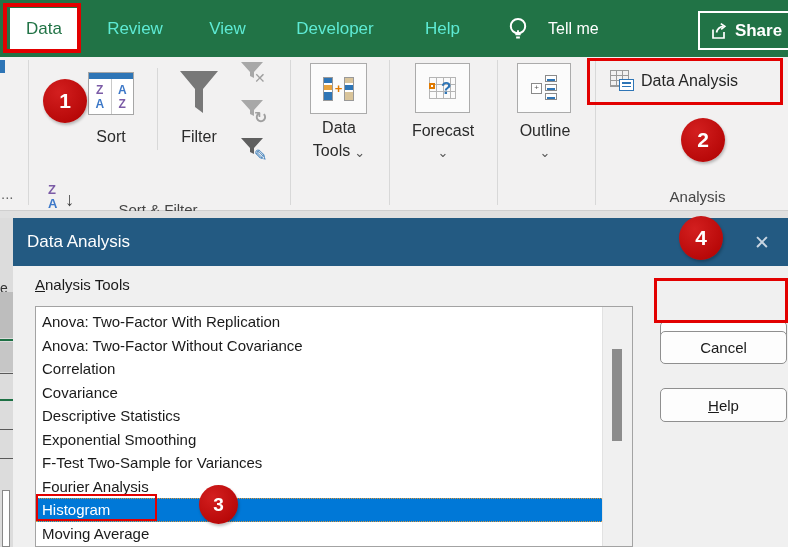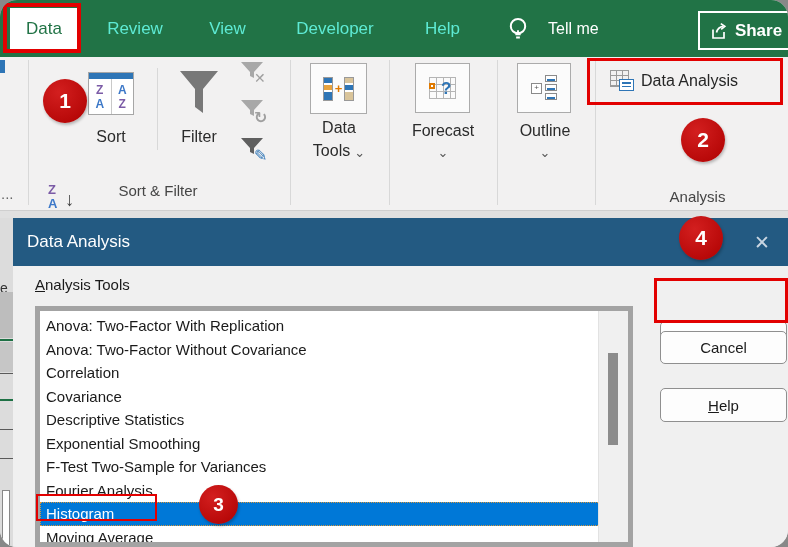--- a/index.html
+++ b/index.html
@@ -1,20 +1,19 @@
 <!DOCTYPE html>
 <html><head>
 <meta charset="utf-8">
 <style>
   html,body{margin:0;padding:0;background:#888;}
   #screen{
     position:relative;width:788px;height:547px;overflow:hidden;
     font-family:"Liberation Sans","DejaVu Sans",sans-serif;
     background:#E3E3E3;
-    border-radius:17px;
     -webkit-font-smoothing:antialiased;
   }
   .abs{position:absolute;}
   
   .tabbar{left:0;top:0;width:788px;height:57px;background:#217346;}
   .tab{top:8px;height:42px;display:flex;align-items:center;justify-content:center;
        color:#5eead4;font-size:17px;cursor:default;}
   .tab.active{background:#fff;color:#217346;}
   .tellme{display:flex;align-items:center;color:#fff;font-size:16px;}
   .share-btn{left:698px;top:11px;width:95px;height:39px;border:2px solid #fff;
@@ -75,21 +74,21 @@
   .lm-line{position:absolute;left:0;width:13px;height:1px;background:#5a5a5a;}
   .lm-green{background:#1E7145;height:2px;}
   
   .dialog{left:13px;top:218px;width:775px;height:329px;background:#F0F0F0;}
   .dlg-title{position:absolute;left:0;top:0;width:775px;height:48px;background:#235A82;
     display:flex;align-items:center;color:#fff;font-size:17px;padding-left:14px;box-sizing:border-box;}
   .dlg-close{position:absolute;right:18px;top:0;height:48px;display:flex;align-items:center;
     color:#C9D6E2;font-size:19px;}
   .tools-label{position:absolute;left:22px;top:58px;font-size:15px;color:#1a1a1a;}
   .listbox{position:absolute;left:22px;top:88px;width:598px;height:241px;background:#fff;
-    border:5px solid #a3a3a3;box-sizing:border-box;overflow:hidden;}
+    border:1px solid #a3a3a3;box-sizing:border-box;overflow:hidden;}
   .listinner{position:absolute;left:0;top:3px;width:568px;}
   .list-row{height:23.5px;line-height:23.5px;font-size:15px;color:#1a1a1a;padding-left:6px;white-space:nowrap;}
   .list-row.selected{background:#0078D7;color:#fff;outline:1px dotted #D8973C;outline-offset:-1px;}
   .sbtrack{position:absolute;right:0;top:0;width:29px;height:239px;background:#F0F0F0;border-left:1px solid #E2E2E2;}
   .sbthumb{position:absolute;left:9px;top:42px;width:10px;height:92px;background:#8C8C8C;}
   .dlg-btn{width:127px;height:33px;background:#FDFDFD;border:1px solid #8F8F8F;border-radius:5px;
     display:flex;align-items:center;justify-content:center;font-size:15px;color:#1a1a1a;box-sizing:border-box;}
   
   .redrect{border:3px solid #E20000;box-sizing:border-box;z-index:30;}
   .redcircle{width:44px;height:44px;border-radius:50%;z-index:31;
@@ -232,21 +231,21 @@
 
     <div class="abs daicon" style="top:13px;">
       <div class="dagrid"></div>
       <div class="dawin">
           <i></i>
           <i></i>
         </div>
     </div>
     <div class="abs" style="left:641px;top:15px;font-size:16px;color:#262626;white-space:nowrap;">Data Analysis</div>
 
-    <div class="abs group-label" style="left:48px;top:125px;width:220px;">Sort &amp; Filter</div>
+    <div class="abs group-label" style="left:48px;top:144px;width:220px;">Sort &amp; Filter</div>
     <div class="abs group-label" style="left:640px;top:131px;width:115px;">Analysis</div>
   </div>
 
   <div class="abs sheetstrip"></div>
   <div class="abs leftmargin">
     <div class="abs" style="left:0;top:62px;font-size:14px;color:#333;">e</div>
     <div class="abs" style="left:0;top:74px;width:13px;height:46px;background:#BDBDBD;"></div>
     <div class="abs lm-line lm-green" style="top:121px;"></div>
     <div class="abs" style="left:0;top:124px;width:13px;height:30px;background:#C6C6C6;"></div>
     <div class="abs lm-line" style="top:155px;"></div>

